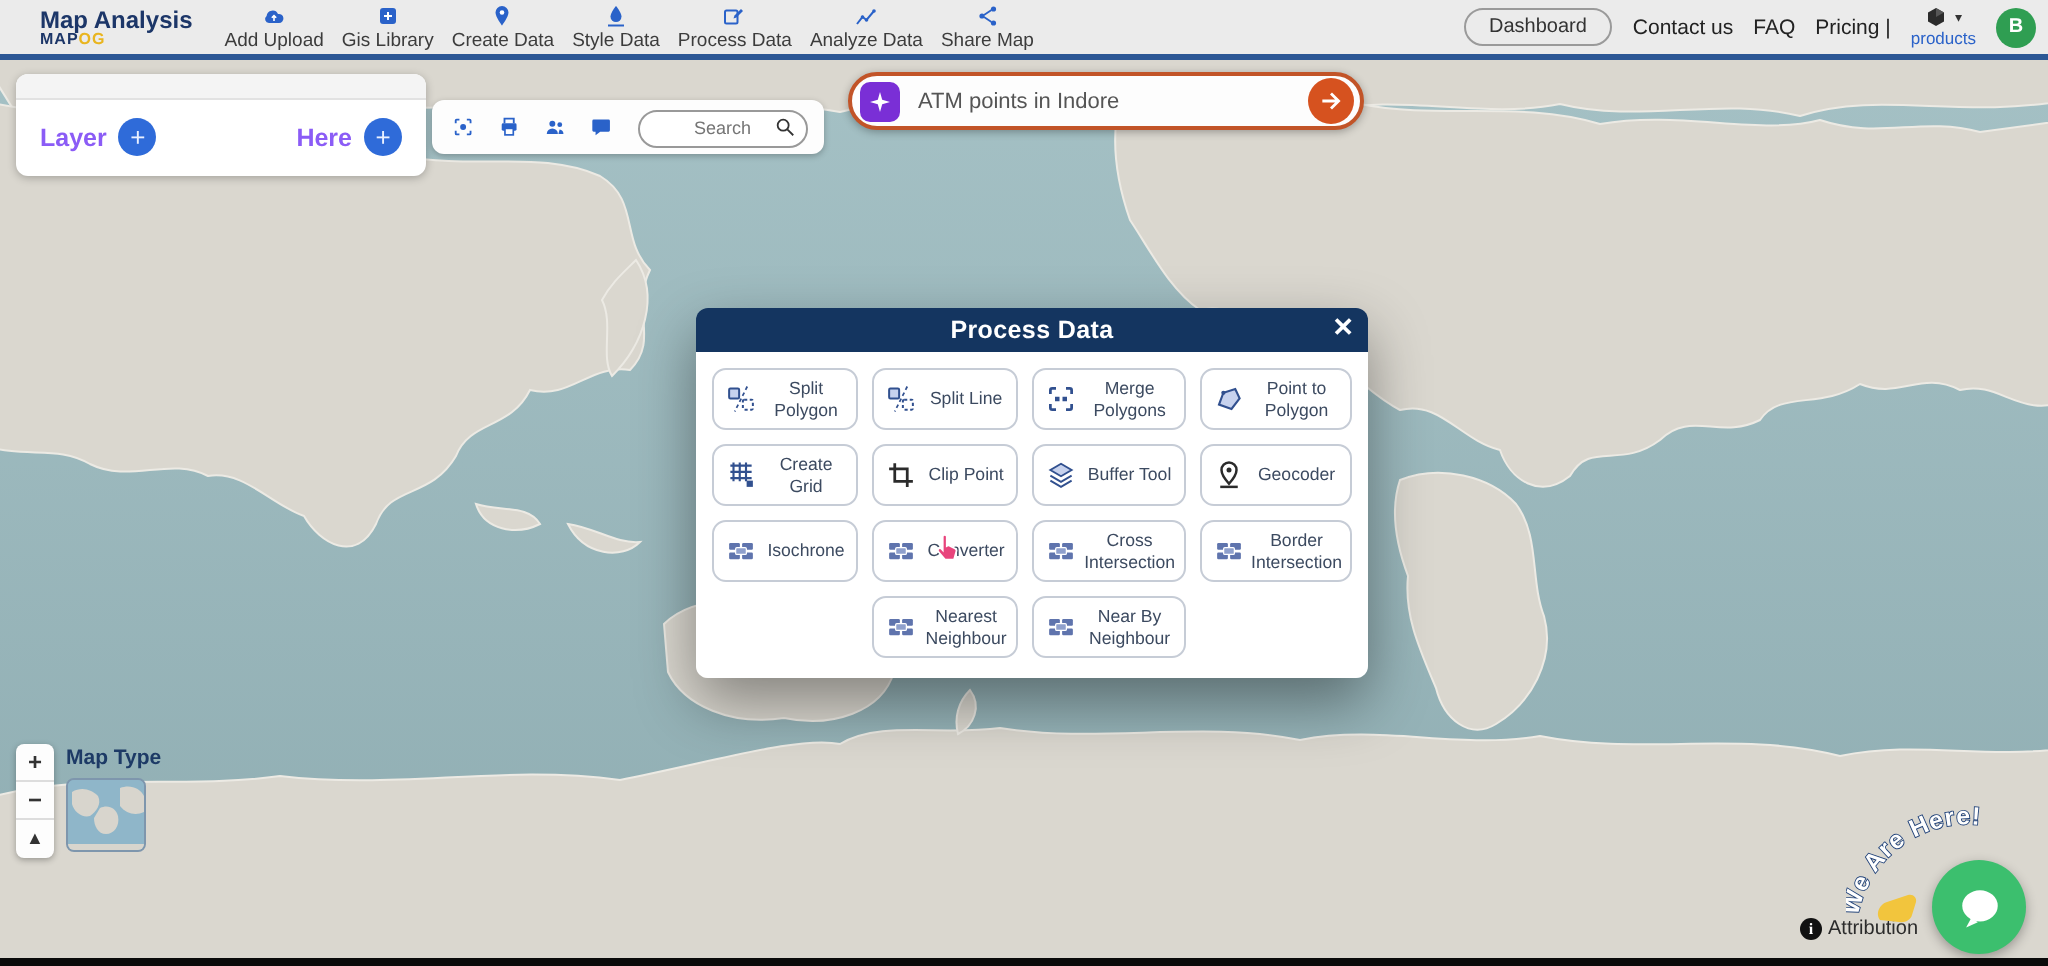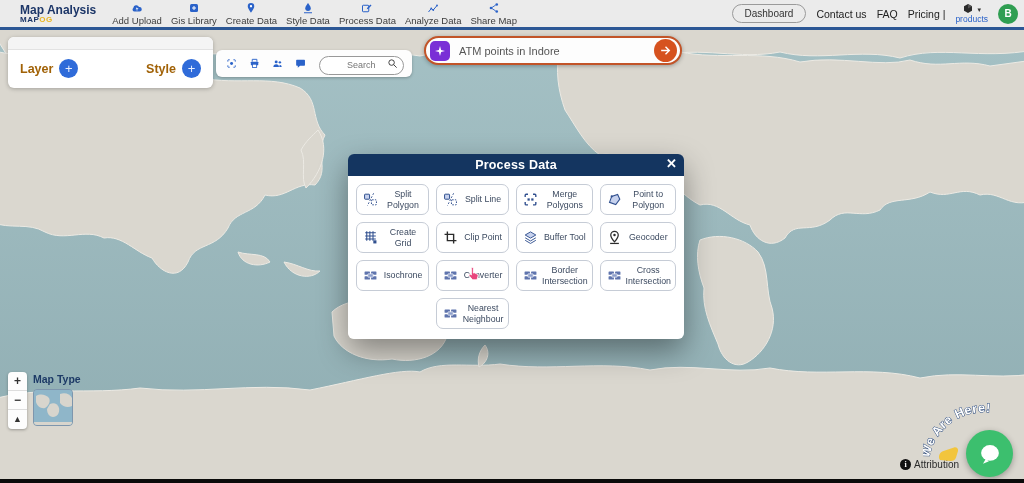--- a/index.html
+++ b/index.html
@@ -31,21 +31,21 @@
   .products-label { font-size:8.5px; color:#2a62c9; }
   .avatar { width:20px; height:20px; border-radius:50%; background:#2f9e52; color:#fff;
             font-size:10px; font-weight:bold; display:flex; align-items:center; justify-content:center; }
 
   
   .layer-panel { position:absolute; left:8px; top:37px; width:205px; height:51px; background:#fff;
                  border-radius:6px; box-shadow:0 1px 4px rgba(0,0,0,.25); z-index:20; }
   .layer-panel .strip { height:13px; background:#f4f4f4; border-bottom:1px solid #e2e2e2; border-radius:6px 6px 0 0; }
   .layer-row { display:flex; align-items:center; justify-content:space-between; padding:0 12px; height:37px; }
   .lg-group { display:flex; align-items:center; gap:6px; }
-  .lg-label { font-size:12.5px; font-weight:bold; color:#a16207; }
+  .lg-label { font-size:12.5px; font-weight:bold; color:#8b5cf6; }
   .plus-btn { width:19px; height:19px; border-radius:50%; background:#2f6bd9; color:#eaf0ff; border:none;
               font-size:13px; line-height:1; display:flex; align-items:center; justify-content:center; font-family:inherit; }
 
   
   .toolbar { position:absolute; left:216px; top:50px; width:196px; height:27px; background:#fdfdfd;
              border-radius:6px; display:flex; align-items:center; gap:12px; padding:0 8px 0 10px;
              box-shadow:0 1px 3px rgba(0,0,0,.25); z-index:20; }
   .toolbar .ic { width:13px; height:13px; color:#2a62c9; }
   .search-pill { position:relative; margin-left:auto; width:100px; height:19px; }
   .search-pill input { width:100%; height:100%; border:1px solid #999; border-radius:10px; font-size:9px;
@@ -323,21 +323,21 @@
   </header>
 
   <section class="layer-panel">
     <div class="strip"></div>
     <div class="layer-row">
       <div class="lg-group">
         <span class="lg-label">Layer</span>
         <button class="plus-btn">+</button>
       </div>
       <div class="lg-group">
-        <span class="lg-label">Style</span>
+        <span class="lg-label">Here</span>
         <button class="plus-btn">+</button>
       </div>
     </div>
   </section>
 
   <section class="toolbar">
     <svg class="ic">
         <use href="#sym-focus"></use>
       </svg>
     <svg class="ic">
@@ -434,33 +434,39 @@
       <button class="tool-btn">
         <svg class="ic">
             <use href="#sym-blocks"></use>
           </svg>
         <span>Converter</span>
       </button>
       <button class="tool-btn">
         <svg class="ic">
             <use href="#sym-blocks"></use>
           </svg>
+        <span>Cross Intersection</span>
+      </button>
+      <button class="tool-btn">
+        <svg class="ic">
+            <use href="#sym-blocks"></use>
+          </svg>
         <span>Border Intersection</span>
       </button>
-      <button class="tool-btn">
+      <button class="tool-btn col2">
         <svg class="ic">
             <use href="#sym-blocks"></use>
           </svg>
-        <span>Cross Intersection</span>
-      </button>
-      <button class="tool-btn col2">
+        <span>Nearest Neighbour</span>
+      </button>
+      <button class="tool-btn col3">
         <svg class="ic">
             <use href="#sym-blocks"></use>
           </svg>
-        <span>Nearest Neighbour</span>
+        <span>Near By Neighbour</span>
       </button>
     </div>
     <svg class="cursor-hand">
         <use href="#sym-hand"></use>
       </svg>
   </section>
 
   <div class="zoom-ctl">
     <button>+</button>
     <button>−</button>

